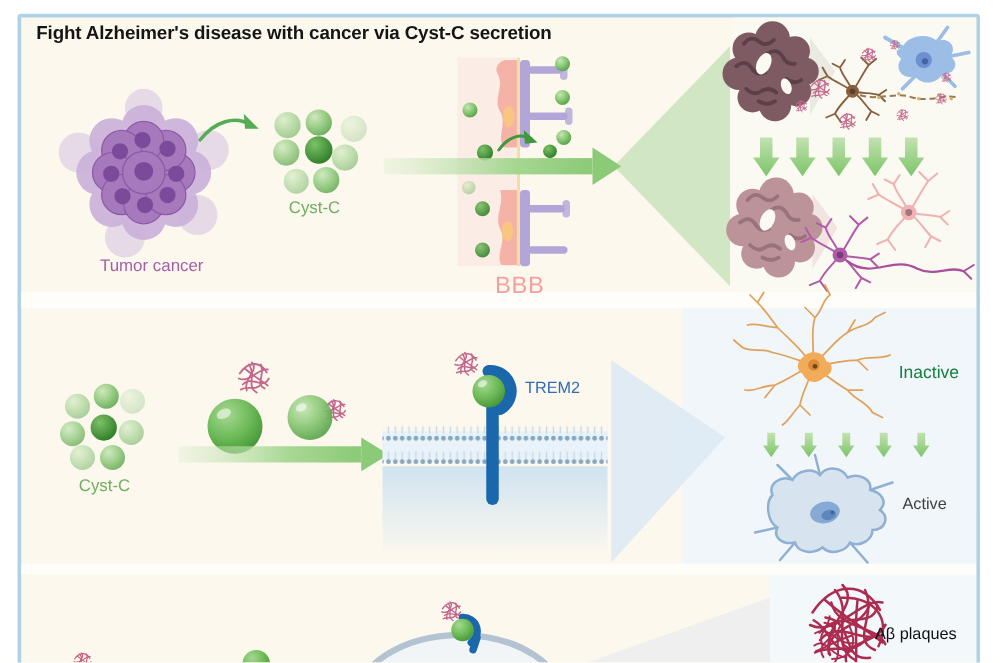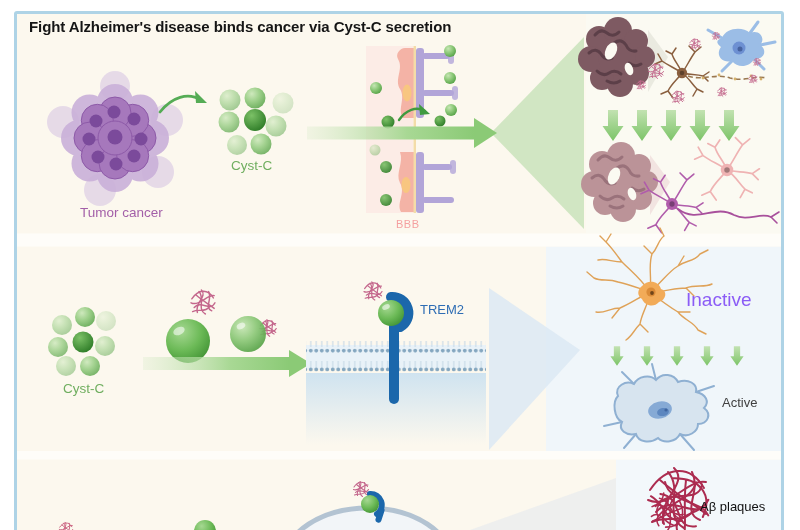--- a/index.html
+++ b/index.html
@@ -386,23 +386,23 @@
       <circle cx="370" cy="504" r="9" fill="url(#gSb)"></circle>
     </g>
 
     <g>
       <use href="#tangle" xlink:href="#tangle" transform="translate(678,498) scale(2.0)" stroke="#ac2c50" stroke-width="1"></use>
       <use href="#tangle" xlink:href="#tangle" transform="translate(682,503) rotate(55) scale(1.8)" stroke="#ac2c50" stroke-width="1.1"></use>
       <use href="#tangle" xlink:href="#tangle" transform="translate(668,512) rotate(120) scale(1.1)" stroke="#ac2c50" stroke-width="1.4"></use>
     </g>
   </svg>
 
-  <div class="t" style="left:29px;top:18px">Fight Alzheimer's disease binds cancer via Cyst-C secretion</div>
+  <div class="t" style="left:29px;top:18px">Fight Alzheimer's disease with cancer via Cyst-C secretion</div>
 
   <div class="lbl" style="left:80px;top:205px;color:#a35fa8;font-size:13.5px">Tumor cancer</div>
   <div class="lbl" style="left:231px;top:158px;color:#6fae5f;font-size:13.5px">Cyst-C</div>
-  <div class="lbl" style="left:396px;top:218px;color:#f5a0a0;font-size:11px;letter-spacing:.5px">BBB</div>
+  <div class="lbl" style="left:396px;top:218px;color:#f5a0a0;font-size:19px;letter-spacing:.5px">BBB</div>
   <div class="lbl" style="left:63px;top:381px;color:#6fae5f;font-size:13.5px">Cyst-C</div>
   <div class="lbl" style="left:420px;top:302px;color:#2e6db4;font-size:13px">TREM2</div>
-  <div class="lbl" style="left:686px;top:289px;color:#8b5cf6;font-size:19px">Inactive</div>
+  <div class="lbl" style="left:719px;top:289px;color:#15803d;font-size:14px">Inactive</div>
   <div class="lbl" style="left:722px;top:395px;color:#404040;font-size:13px">Active</div>
   <div class="lbl" style="left:700px;top:499px;color:#111;font-size:13px">Aβ plaques</div>
 </div>
 
 </body></html>

